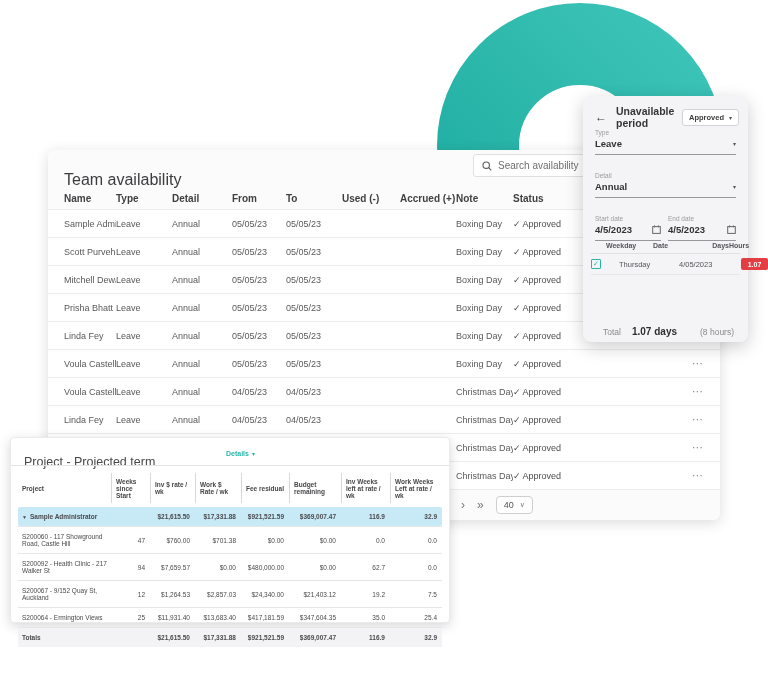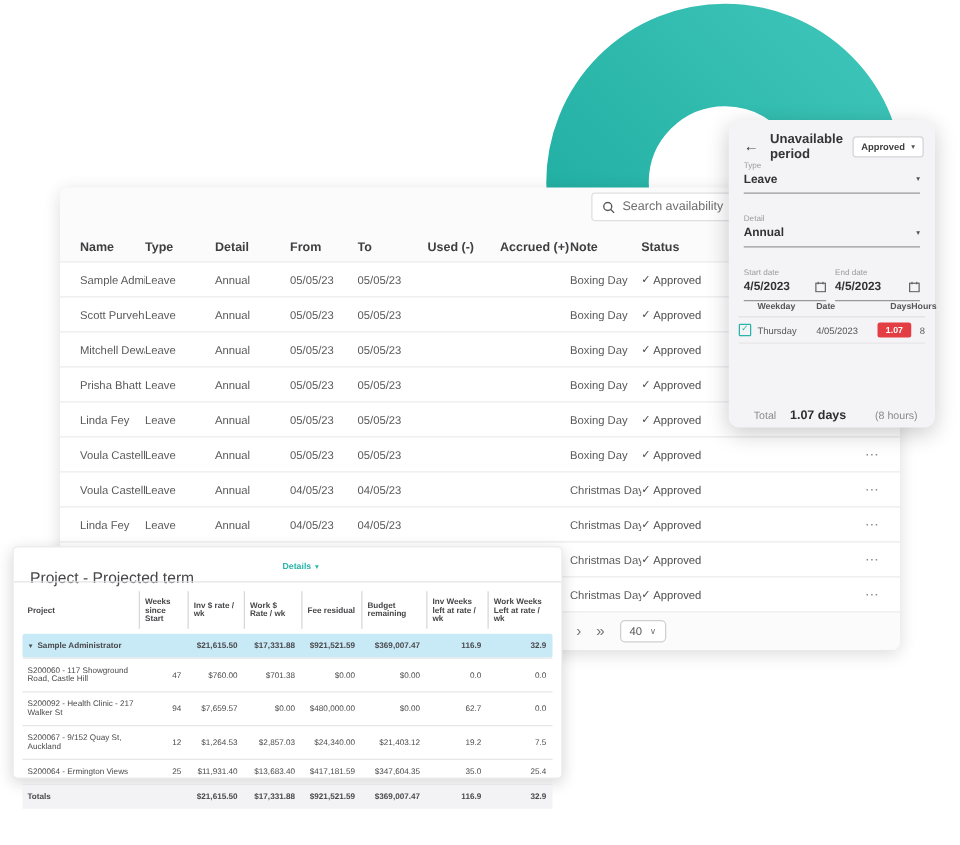--- a/index.html
+++ b/index.html
@@ -53,21 +53,21 @@
   .u-field .u-caret{margin-left:auto;}
   .f-type{top:33px;}
   .f-detail{top:76px;}
   .f-start{top:119px;right:auto;width:66px;}
   .f-end{top:119px;left:auto;width:68px;}
   .cal{margin-left:auto;}
   .u-table{position:absolute;left:8px;right:8px;top:142px;font-size:7px;}
   .u-trow{display:grid;grid-template-columns:15px 47px 47px 29px 1fr;align-items:center;
           padding:4px 0;}
   .u-thead{font-weight:700;color:#55555a;border-bottom:1px solid #e0e0e3;}
-  .u-tdata{color:#55555a;border-bottom:1px solid #e6e6e9;font-size:7.5px;}
+  .u-tdata{color:#55555a;border-bottom:1px solid #e6e6e9;font-size:7.5px;gap:13px;}
   .u-right{text-align:right;}
   .chk{width:8px;height:8px;border:1px solid #2ab5aa;border-radius:1px;color:#2ab5aa;
        font-size:7px;line-height:8px;text-align:center;cursor:pointer;}
   .badge{background:#e23e44;color:#fff;font-weight:700;font-size:7px;border-radius:2px;
          text-align:center;padding:2.5px 0;width:27px;justify-self:end;}
   .u-total{position:absolute;left:20px;top:211px;display:flex;align-items:baseline;gap:11px;}
   .u-tot-label{font-size:8.5px;color:#8a8a8d;margin-top:20px;}
   .u-tot-days{font-size:10px;font-weight:700;color:#2e2e30;}
   .u-tot-hours{font-size:8.5px;color:#8a8a8d;padding-left:12px;}
 
@@ -104,20 +104,21 @@
     <defs>
       <linearGradient id="ringGrad" x1="0" y1="1" x2="1" y2="0">
         <stop offset="0" stop-color="#1fada1"></stop>
         <stop offset="1" stop-color="#3cc3b7"></stop>
       </linearGradient>
     </defs>
     <circle cx="145" cy="145" r="102" fill="none" stroke="url(#ringGrad)" stroke-width="82"></circle>
   </svg>
 
   <section class="team">
+    <h1 class="team-title">Team availability</h1>
 
     <div class="search">
       <svg width="10" height="10" viewBox="0 0 10 10">
         <circle cx="4.2" cy="4.2" r="3.2" fill="none" stroke="#5a5a5c" stroke-width="1.1"></circle>
         <line x1="6.6" y1="6.6" x2="9.3" y2="9.3" stroke="#5a5a5c" stroke-width="1.1"></line>
       </svg>
       <span class="search-text">Search availability</span>
     </div>
 
     <div class="t-head">

